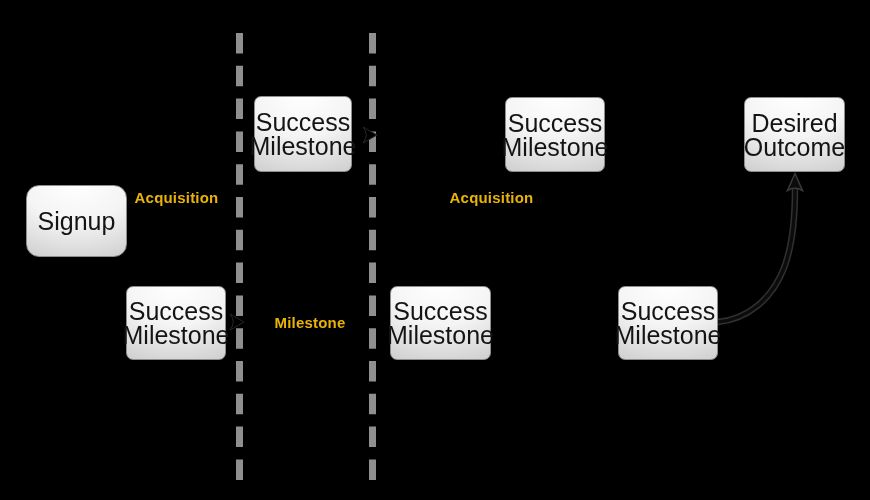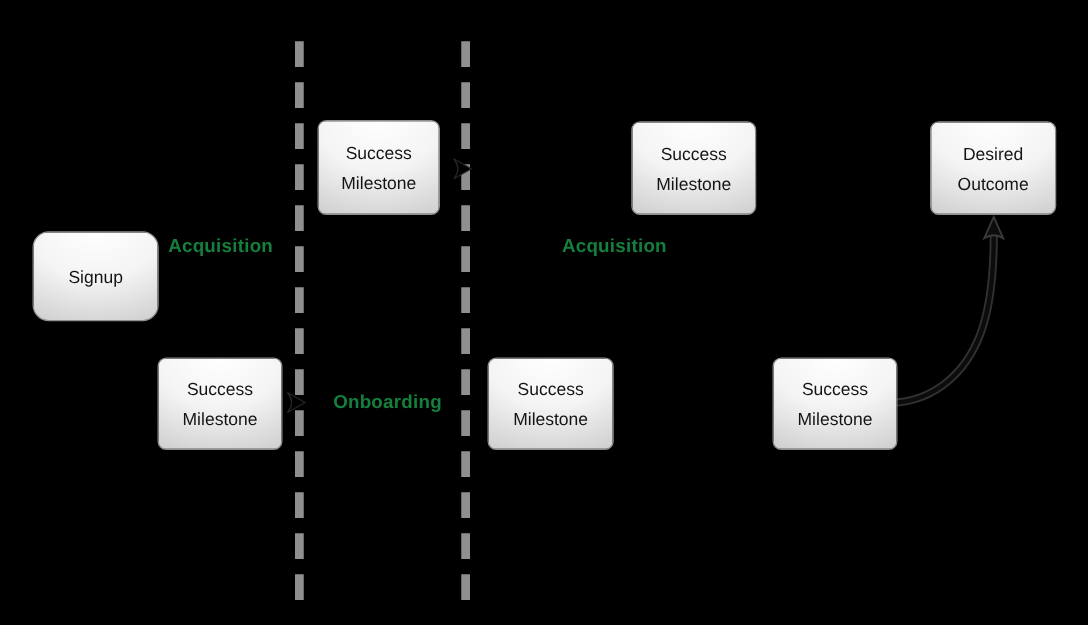--- a/index.html
+++ b/index.html
@@ -22,39 +22,39 @@
     width: 870px;
     height: 500px;
   }
   .node {
     position: absolute;
     box-sizing: border-box;
     border: 1.5px solid #8e8e8e;
     border-radius: 7px;
     background: radial-gradient(120% 130% at 50% -5%, #ffffff 0%, #f4f4f4 45%, #c7c7c7 100%);
     color: #141414;
-    font-size: 14px;
+    font-size: 25px;
     line-height: 24px;
     display: flex;
     align-items: center;
     justify-content: center;
     text-align: center;
     padding: 16px;
   }
   .node-signup   { left: 26px;  top: 185px; width: 101px; height: 72px; border-radius: 13px; }
   .node-m1       { left: 126px; top: 286px; width: 100px; height: 74px; }
   .node-m2       { left: 254px; top: 96px;  width: 98px;  height: 76px; }
   .node-m3       { left: 390px; top: 286px; width: 101px; height: 74px; }
   .node-m4       { left: 505px; top: 97px;  width: 100px; height: 75px; }
   .node-m5       { left: 618px; top: 286px; width: 100px; height: 74px; }
   .node-outcome  { left: 744px; top: 97px;  width: 101px; height: 75px; }
   .phase-label {
     position: absolute;
     transform: translate(-50%, -50%);
-    color: #15803d;
+    color: #eab308;
     font-size: 15px;
     font-weight: bold;
     letter-spacing: 0.2px;
     white-space: nowrap;
   }
   .phase-acquisition { left: 176.5px; top: 197px; }
   .phase-onboarding  { left: 310px;   top: 322px; }
   .phase-engagement  { left: 491.5px; top: 197px; }
 </style>
 </head>
@@ -77,16 +77,16 @@
 
   <div class="node node-signup">Signup</div>
   <div class="node node-m1">Success Milestone</div>
   <div class="node node-m2">Success Milestone</div>
   <div class="node node-m3">Success Milestone</div>
   <div class="node node-m4">Success Milestone</div>
   <div class="node node-m5">Success Milestone</div>
   <div class="node node-outcome">Desired Outcome</div>
 
   <div class="phase-label phase-acquisition">Acquisition</div>
-  <div class="phase-label phase-onboarding">Onboarding</div>
+  <div class="phase-label phase-onboarding">Milestone</div>
   <div class="phase-label phase-engagement">Acquisition</div>
 
 </div>
 
 </body></html>

